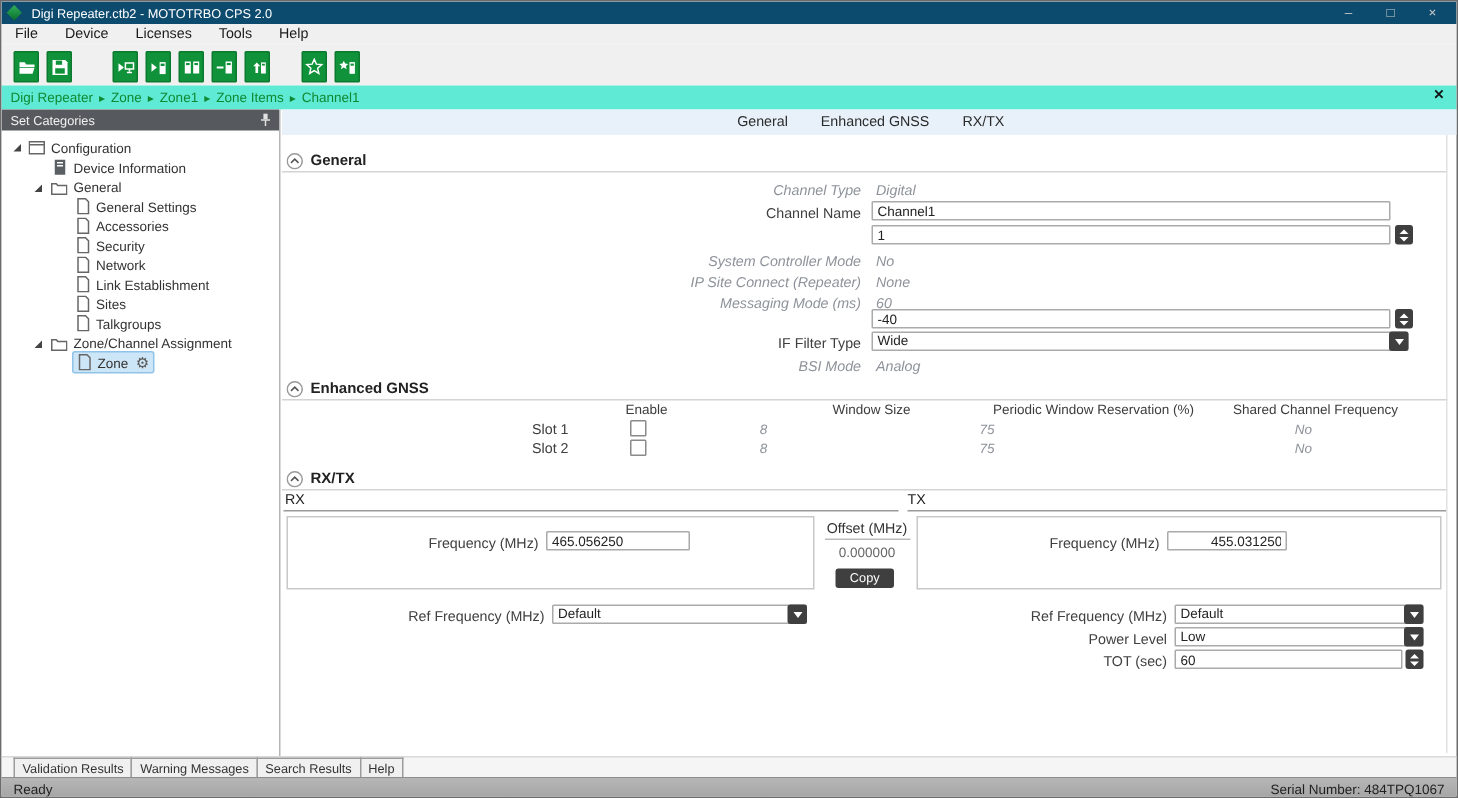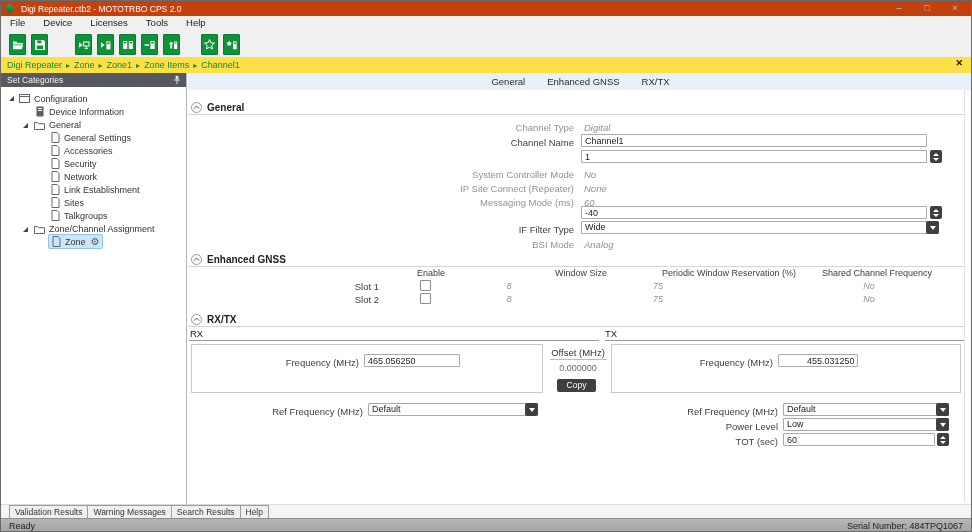--- a/index.html
+++ b/index.html
@@ -3,51 +3,51 @@
 <meta charset="utf-8">
 <style>
   * { box-sizing: border-box; margin: 0; padding: 0; }
   html,body { background:#d7d7d7; }
   body { font-family:"Liberation Sans", sans-serif; }
   #win {
     position:relative; width:972px; height:532px; background:#fff;
     border:1px solid #6b6b6b; overflow:hidden; font-size:9.5px; color:#3c3c3c;
   }
   
-  .titlebar { position:absolute; left:0; top:0; width:100%; height:15px; background:#c2410c; color:#fff;
+  .titlebar { position:absolute; left:0; top:0; width:100%; height:15px; background:#0c4a6e; color:#fff;
               display:flex; align-items:center; padding-left:4px; font-size:8.5px; }
   .appicon { width:9px; height:9px; background:linear-gradient(135deg,#2fae5c,#0a6e2a); transform:rotate(45deg) scale(.8); margin-right:7px; }
   .winctl { position:absolute; top:0; height:15px; width:28px; text-align:center; color:#c9c9c9; font-size:9px; line-height:15px; }
   .menubar { position:absolute; left:0; top:15px; width:100%; height:13px; background:#f0f0f0; display:flex; align-items:center; font-size:9.5px; color:#1a1a1a; }
   .menubar span { padding:12px 9px; }
   .toolbar { position:absolute; left:0; top:28px; width:100%; height:28px; background:#f0f0f0; }
   .tb { position:absolute; top:5px; width:17px; height:21px; background:#10923A; border:1px solid #0b7a2f; border-radius:1px;
         display:flex; align-items:center; justify-content:center; padding:0; }
-  .crumbbar { position:absolute; left:0; top:56px; width:100%; height:16px; background:#fde047; display:flex; align-items:center; padding-left:6px; }
+  .crumbbar { position:absolute; left:0; top:56px; width:100%; height:16px; background:#5eead4; display:flex; align-items:center; padding-left:6px; }
   .crumb { color:#0f8a33; font-size:9px; }
   .crumbsep { color:#0f8a33; font-size:8px; margin:0 4px; }
   .viewclose { position:absolute; right:8px; top:1px; color:#111; font-weight:bold; font-size:9px; }
   
   .sidebar { position:absolute; left:0; top:72px; width:186px; height:431px; background:#fff; border-right:1px solid #b5b5b5; }
   .sbheader { position:absolute; left:0; top:0; width:100%; height:14px; background:#565a5e; color:#f2f2f2; font-size:8.5px;
               display:flex; align-items:center; padding:0 4px 0 6px; }
   .sbheader .pin { margin-left:auto; }
   .trow { position:absolute; height:13px; display:flex; align-items:center; font-size:9px; color:#333; white-space:nowrap; }
   .trow svg { margin-right:4px; flex:none; }
   .texp { position:absolute; width:8px; height:8px; }
   .tsel { background:#cde6f7; border:1px solid #90c3e8; border-radius:2px; padding:0 3px; height:15px; }
   .gear { color:#555; font-size:10px; margin-left:5px; }
   
   .linksbar { position:absolute; left:187px; top:72px; width:785px; height:17px; background:#e8f1fa;
               display:flex; align-items:center; justify-content:center; gap:22px; font-size:9.5px; color:#2b2b2b; }
   .secthead { position:absolute; left:187px; width:777px; height:15px; border-bottom:1px solid #d4d4d4;
               display:flex; align-items:center; padding-left:3px; font-weight:bold; font-size:10px; color:#222; }
   .secthead svg { margin-right:5px; }
   .flabel { position:absolute; width:200px; text-align:right; font-size:9.5px; color:#404040; line-height:13px; white-space:nowrap; }
-  .rolabel { color:#8e9299; }
+  .rolabel { font-style:italic; color:#8e9299; }
   .rovalue { position:absolute; font-style:italic; color:#8e9299; font-size:9.5px; line-height:13px; }
   .tinput { position:absolute; height:13px; border:1px solid #aaa; border-radius:1px; background:#fff; font-size:9px;
             padding:0 3px; color:#222; font-family:"Liberation Sans",sans-serif; }
   .spin { position:absolute; width:12px; height:13px; background:#3f3f3f; border-radius:2px;
           display:flex; flex-direction:column; align-items:center; justify-content:center; gap:2px; }
   .spin i { width:0; height:0; border-left:3px solid transparent; border-right:3px solid transparent; }
   .spin .up { border-bottom:3px solid #fff; }
   .spin .dn { border-top:3px solid #fff; }
   .ddbox { position:absolute; height:13px; border:1px solid #aaa; border-radius:1px; background:#fff;
            display:flex; align-items:center; }

